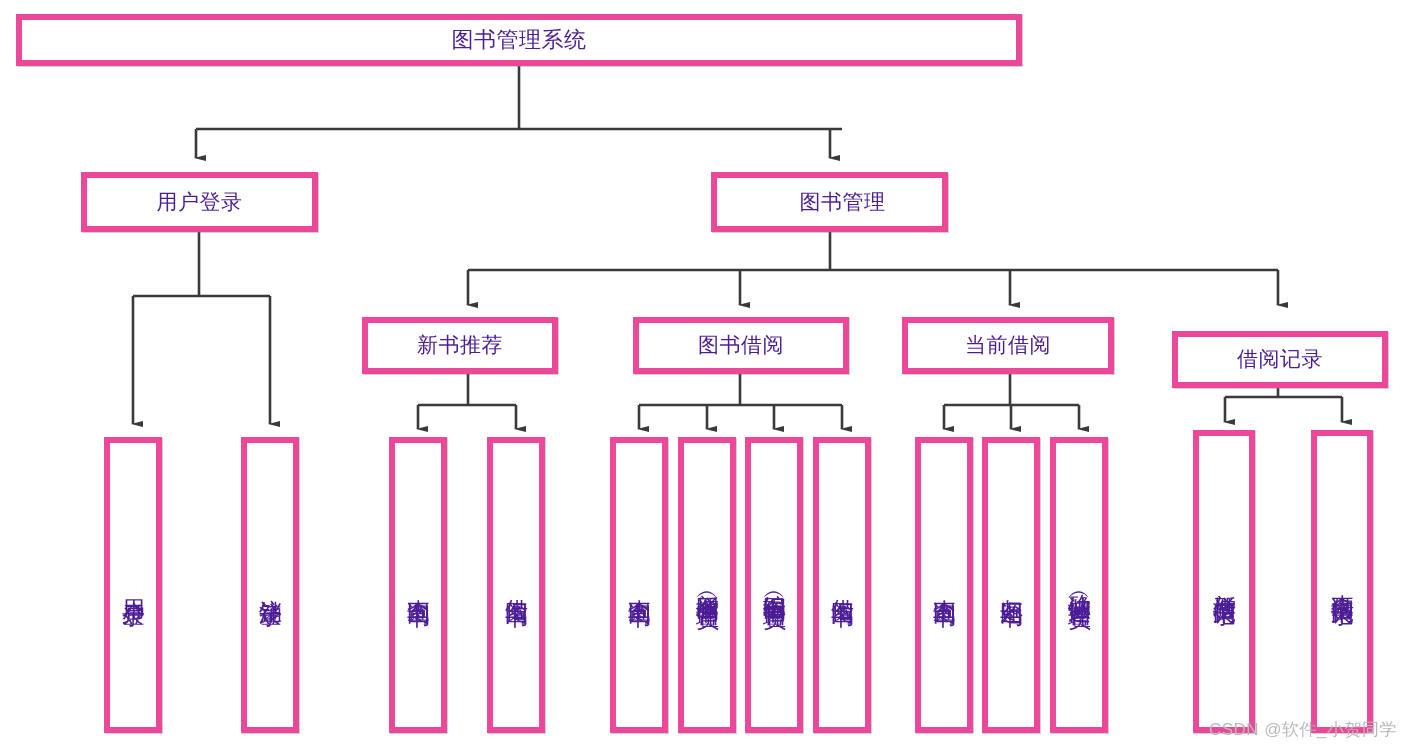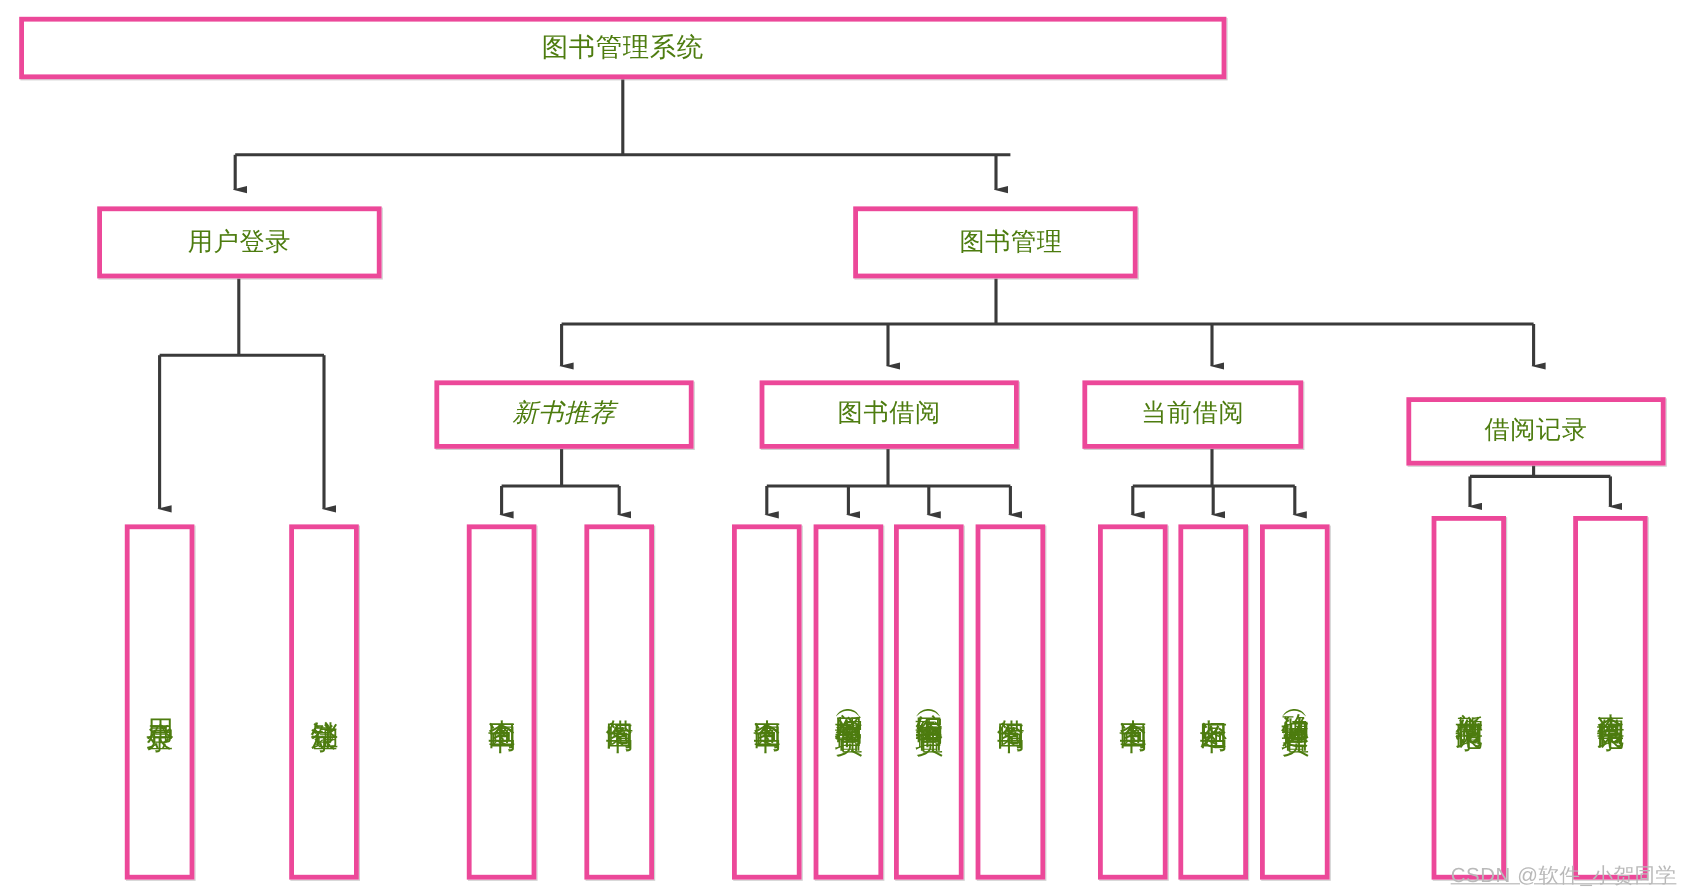--- a/index.html
+++ b/index.html
@@ -21,26 +21,26 @@
     position: absolute;
     left: 0;
     top: 0;
     width: 1405px;
     height: 747px;
     pointer-events: none;
   }
   .node {
     position: absolute;
     box-sizing: border-box;
-    border: 4px solid #ec4899;
+    border: 6px solid #ec4899;
     background: #ffffff;
     display: flex;
     align-items: center;
     justify-content: center;
-    color: #4d7c0f;
+    color: #4c1d95;
     box-shadow: 1px 1px 0 rgba(120,120,120,0.35);
   }
   .node-label {
     display: block;
     text-align: center;
     line-height: 1.18;
     letter-spacing: 0.5px;
   }
   .node.horizontal .node-label {
     font-size: 21px;
@@ -64,21 +64,20 @@
   }
   #watermark {
     position: absolute;
     right: 8px;
     bottom: 6px;
     font-size: 17px;
     color: #b9b9b9;
     letter-spacing: 0.5px;
     white-space: nowrap;
     z-index: 5;
-    text-decoration: underline;
   }
 </style>
 </head>
 <body>
 
 <div id="diagram-root">
 
   <svg id="edges-layer" viewBox="0 0 1405 747" width="1405" height="747" xmlns="http://www.w3.org/2000/svg">
     <defs>
       <marker id="arrowhead" markerWidth="10" markerHeight="12" refX="3" refY="10" orient="auto" markerUnits="userSpaceOnUse">
@@ -134,29 +133,29 @@
   </div>
 
   <div class="node horizontal" style="left:81px; top:172px; width:237px; height:60px;">
     <span class="node-label">用户登录</span>
   </div>
 
   <div class="node horizontal" style="left:711px; top:172px; width:237px; height:60px;padding-left:26px;">
     <span class="node-label">图书管理</span>
   </div>
 
-  <div class="node horizontal" style="left:362px; top:317px; width:216px; height:57px;font-style:italic;">
+  <div class="node horizontal" style="left:362px; top:317px; width:196px; height:57px;">
     <span class="node-label">新书推荐</span>
   </div>
 
   <div class="node horizontal" style="left:633px; top:317px; width:216px; height:57px;">
     <span class="node-label">图书借阅</span>
   </div>
 
-  <div class="node horizontal" style="left:902px; top:317px; width:184px; height:57px;">
+  <div class="node horizontal" style="left:902px; top:317px; width:212px; height:57px;">
     <span class="node-label">当前借阅</span>
   </div>
 
   <div class="node horizontal" style="left:1172px; top:331px; width:216px; height:57px;">
     <span class="node-label">借阅记录</span>
   </div>
 
   <div class="node vertical" style="left:104px; top:437px; width:58px; height:296px;">
     <span class="node-label">用户登录</span>
   </div>

